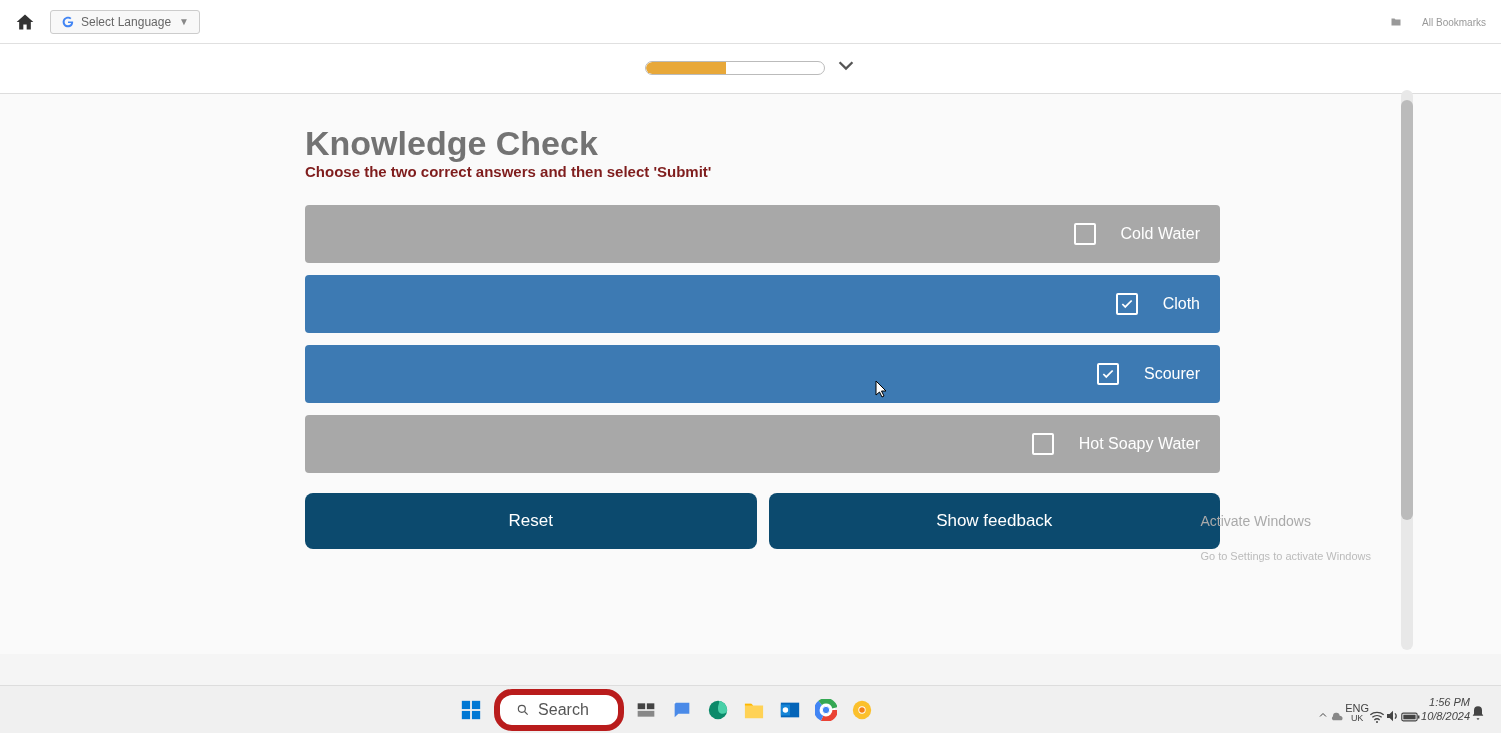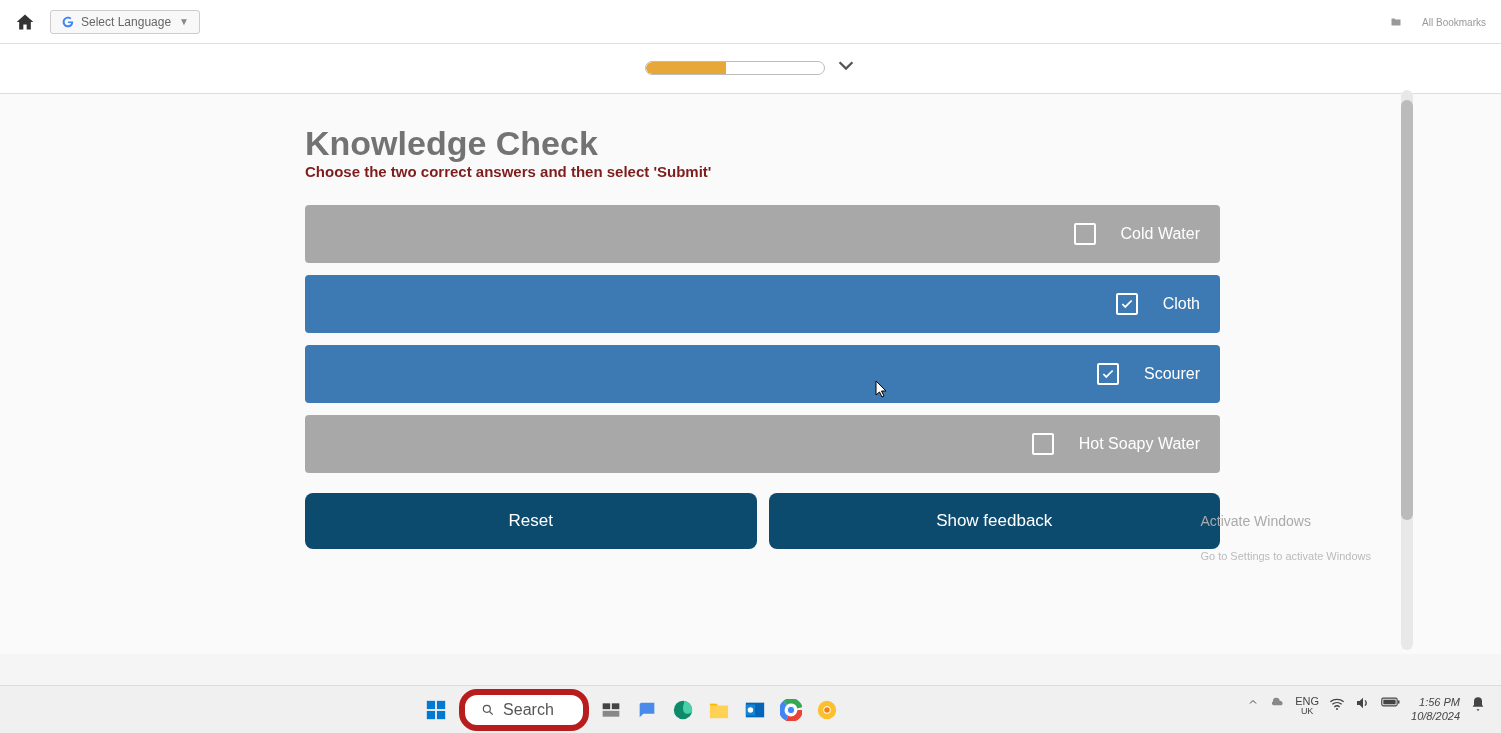--- a/index.html
+++ b/index.html
@@ -247,22 +247,21 @@
       height: 28px;
       border-radius: 4px;
       display: flex;
       align-items: center;
       justify-content: center;
       cursor: pointer;
       font-size: 16px;
     }
     .taskbar-right {
       display: flex;
-      align-items: flex-start;
-      gap: 10px;
+      align-items: flex-end;
       font-size: 11px;
       color: #444;
     }
     .tray-icons {
       display: flex;
       align-items: center;
       gap: 8px;
       font-size: 12px;
     }
     .time-block {

